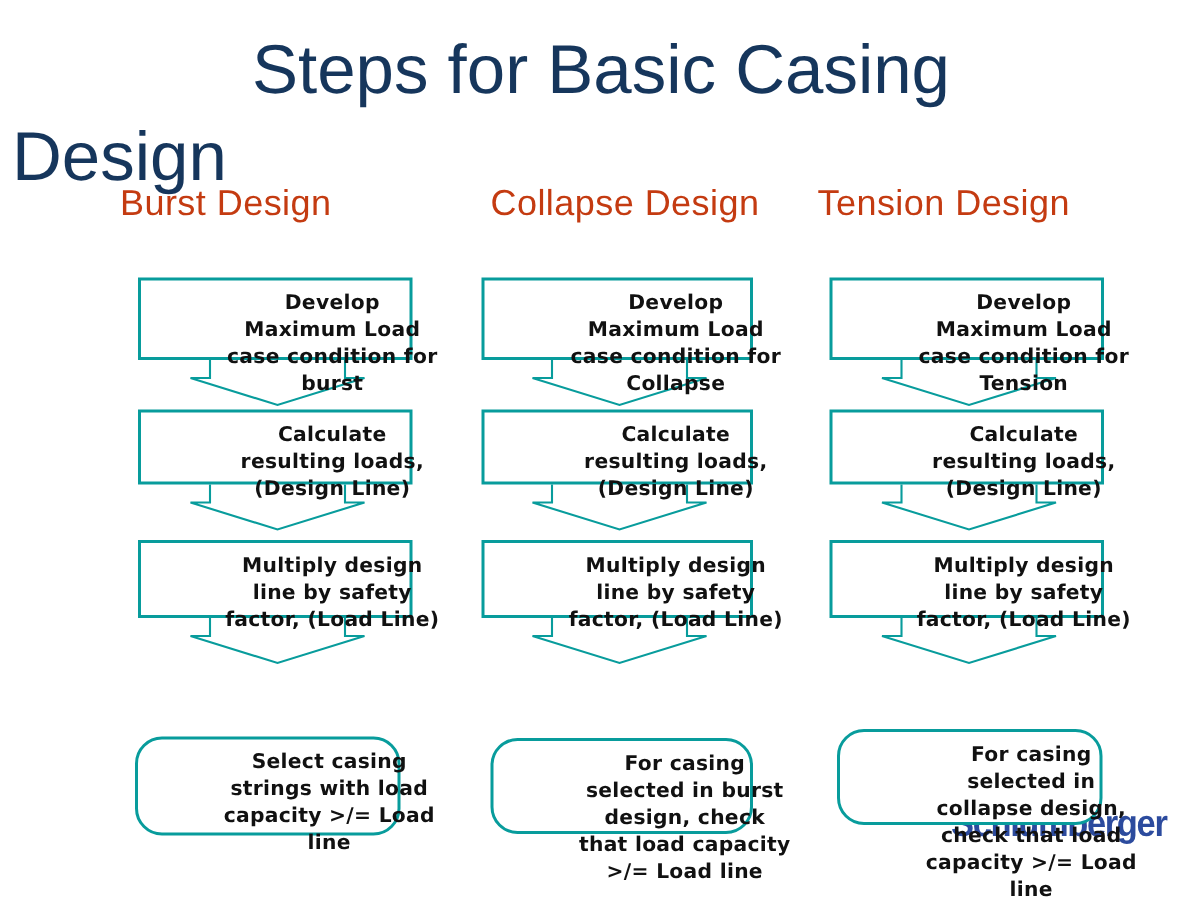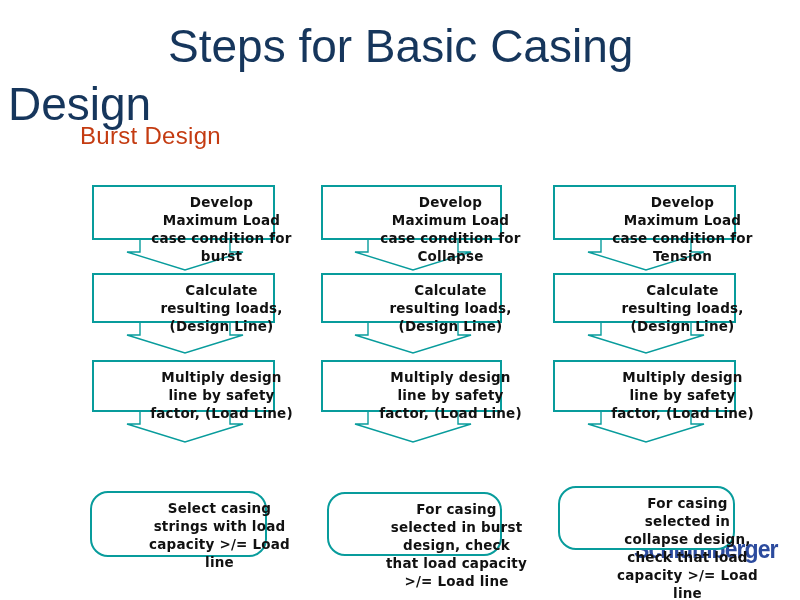--- a/index.html
+++ b/index.html
@@ -40,20 +40,22 @@
 </style>
 </head>
 <body>
 
 <div class="slide">
 
   <div class="title">Steps for Basic Casing
 Design</div>
 
   <div class="colhead" style="left:80px;width:240px">Burst Design</div>
+  <div class="colhead" style="left:327px;width:220px">Collapse Design</div>
+  <div class="colhead" style="left:545px;width:220px">Tension Design</div>
 
   <div class="box" style="left:92px;top:185px;width:183px;height:55px">
     <div class="txt">Develop
 Maximum Load
 case condition for
 burst</div>
   </div>
   <svg class="arrow" style="left:127px;top:226px" viewBox="0 0 116 44">
     <polygon points="13,0 13,26 0,26 58,44 116,26 103,26 103,0"></polygon>
   </svg>

